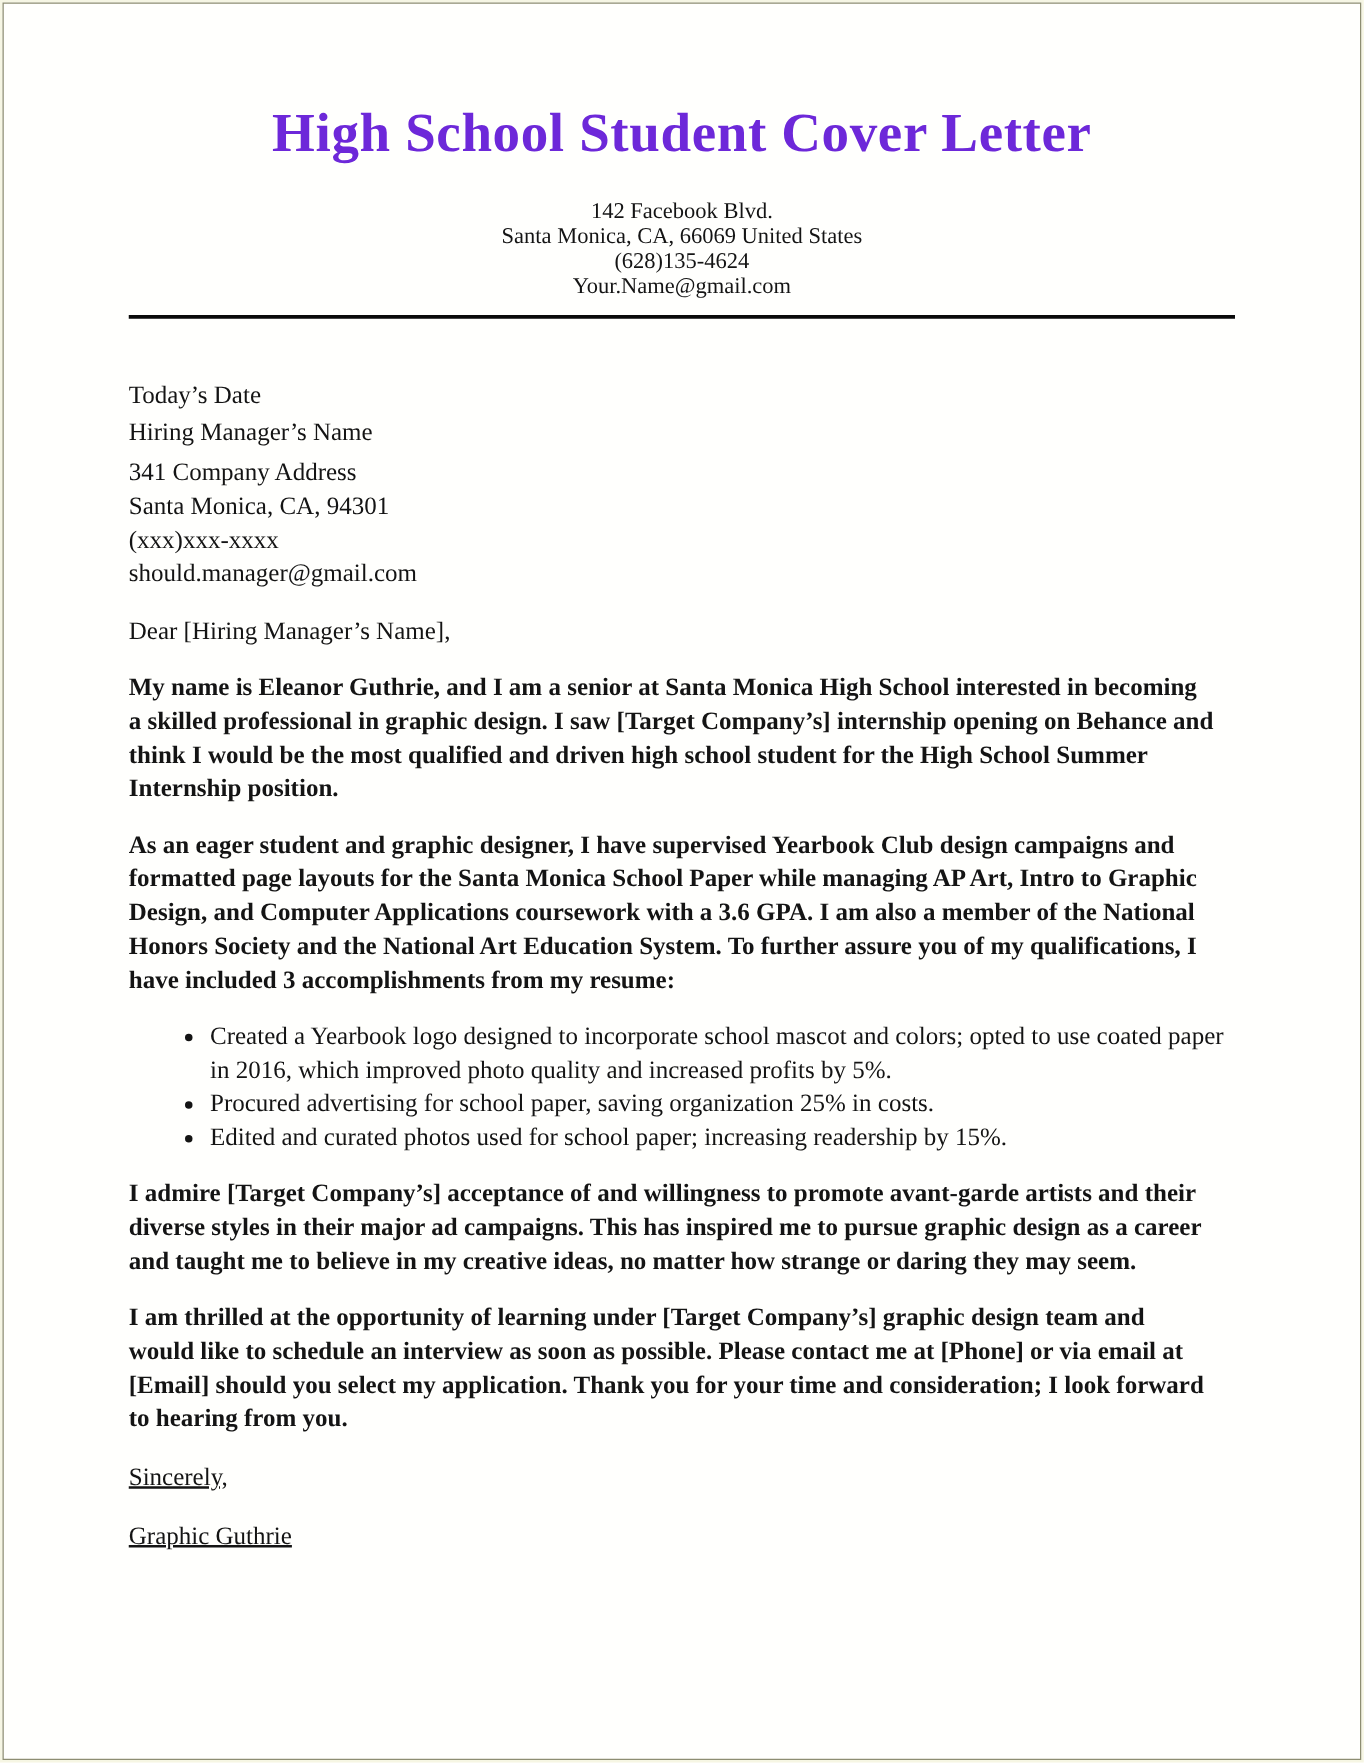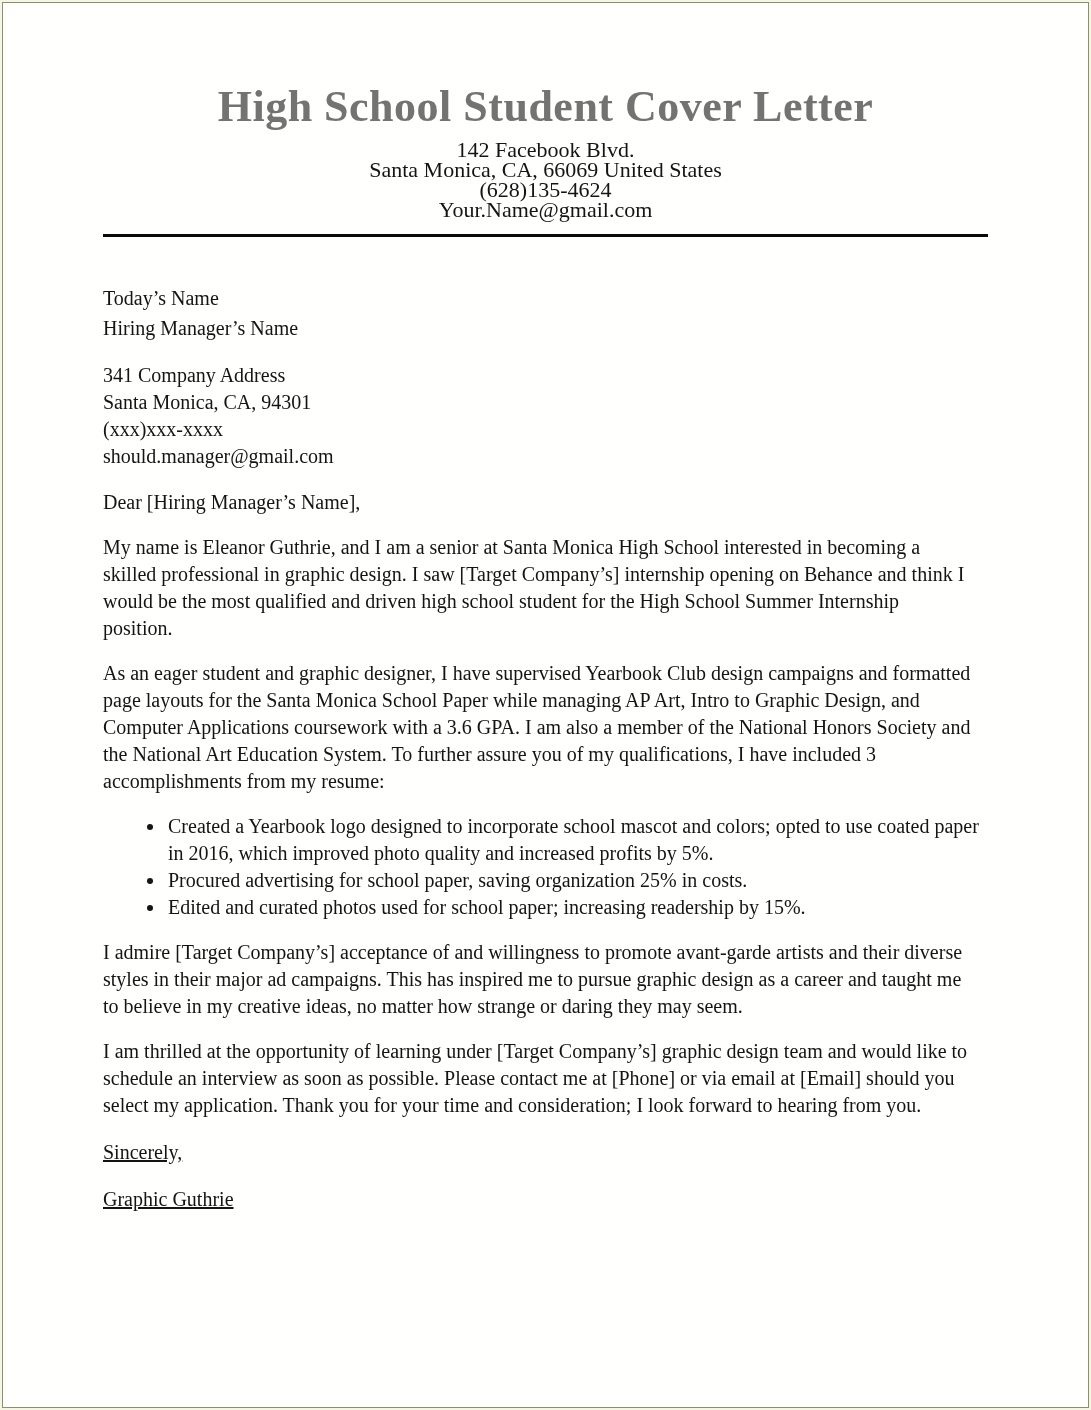--- a/index.html
+++ b/index.html
@@ -28,52 +28,53 @@
   .sheet {
     padding: 78px 100px 0 100px;
   }
   .title {
     margin: 0;
     font-size: 44px;
     line-height: 52px;
     font-weight: bold;
     text-align: center;
     letter-spacing: 0.5px;
-    color: #737373;
+    color: #6d28d9;
   }
   .sender-block {
-    margin-top: 7px;
+    margin-top: 25px;
     text-align: center;
-    font-size: 22px;
+    font-size: 18px;
     line-height: 20px;
   }
   .header-rule {
     height: 3px;
     background: #0a0a0a;
     margin-top: 14px;
   }
   .recipient-top {
     margin-top: 46px;
     font-size: 20px;
     line-height: 30px;
   }
   .recipient-company {
-    margin-top: 19px;
+    margin-top: 4px;
     font-size: 20px;
     line-height: 27px;
   }
   .salutation {
     margin-top: 19px;
     font-size: 20px;
     line-height: 27px;
   }
   .para {
     margin: 18px 16px 0 0;
     font-size: 20px;
     line-height: 27px;
+    font-weight: bold;
   }
   ul.accomplishments {
     margin: 18px 0 0 0;
     padding-left: 63px;
     font-size: 20px;
     line-height: 27px;
   }
   ul.accomplishments li {
     padding-left: 2px;
   }
@@ -95,21 +96,21 @@
     <div class="sender-block">
       <div>142 Facebook Blvd.</div>
       <div>Santa Monica, CA, 66069 United States</div>
       <div>(628)135-4624</div>
       <div>Your.Name@gmail.com</div>
     </div>
 
     <div class="header-rule"></div>
 
     <div class="recipient-top">
-      <div>Today’s Name</div>
+      <div>Today’s Date</div>
       <div>Hiring Manager’s Name</div>
     </div>
 
     <div class="recipient-company">
       <div>341 Company Address</div>
       <div>Santa Monica, CA, 94301</div>
       <div>(xxx)xxx-xxxx</div>
       <div>should.manager@gmail.com</div>
     </div>
 

